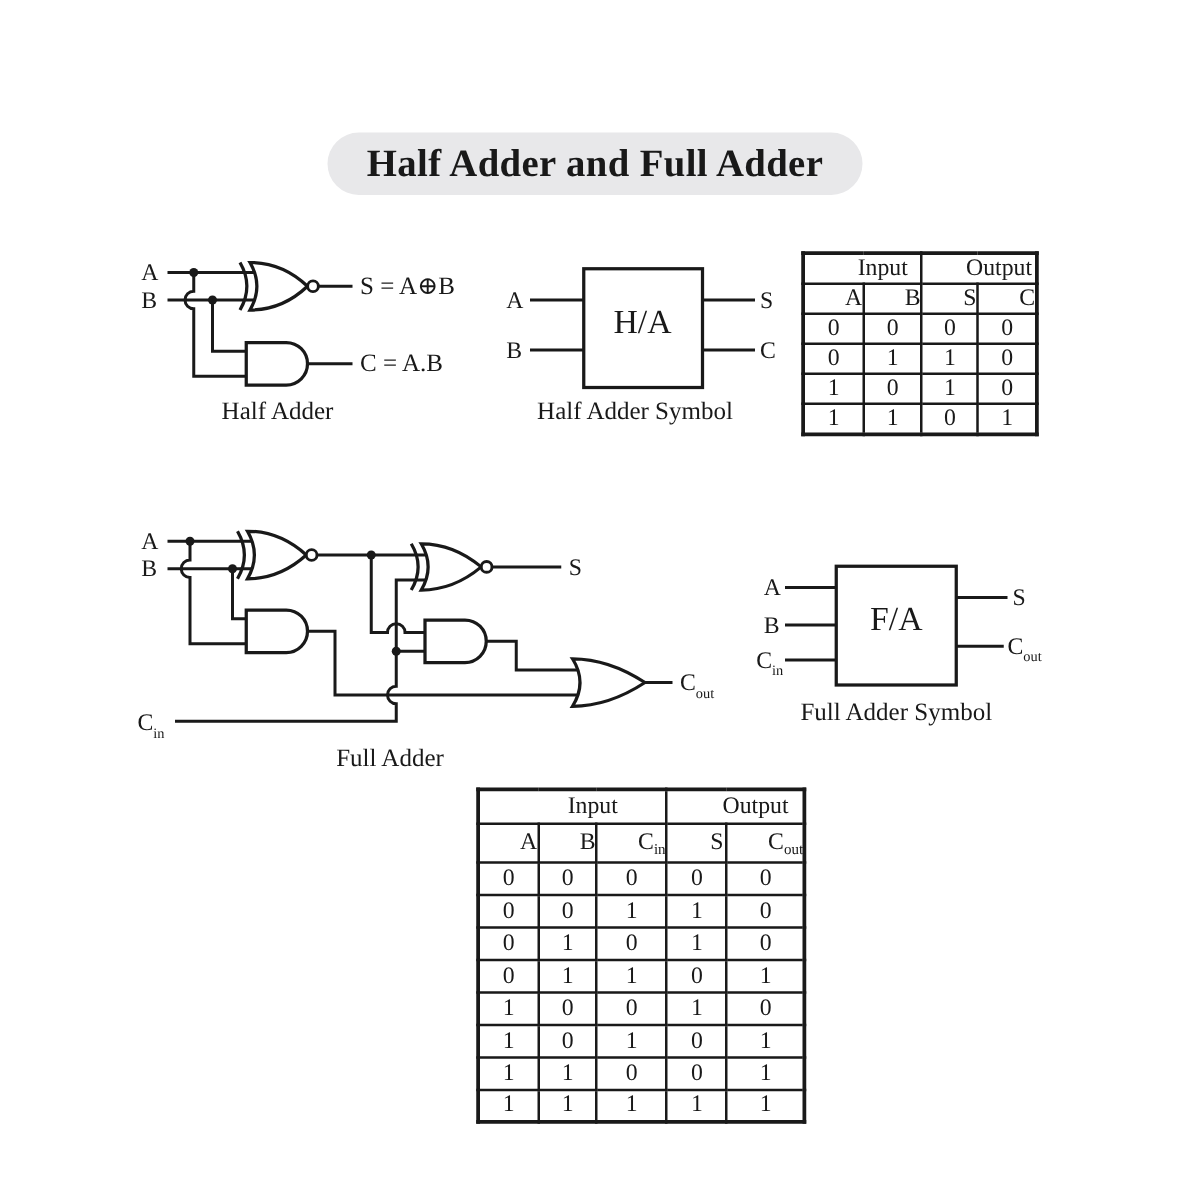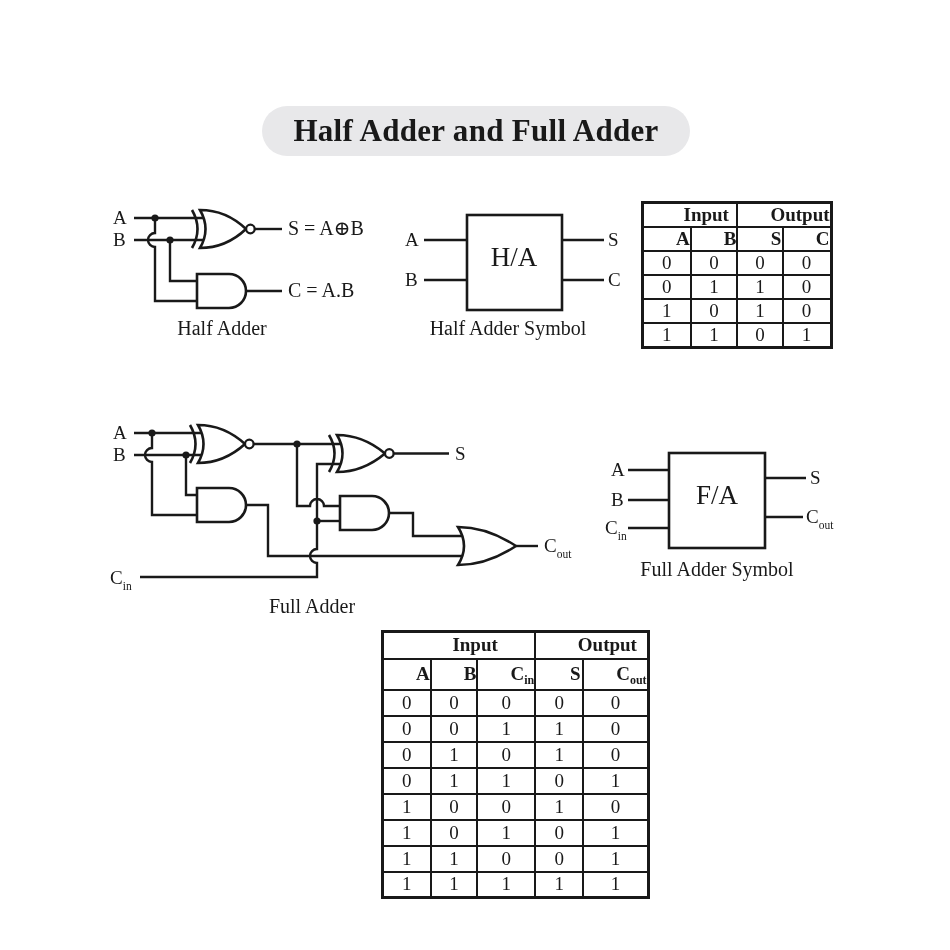--- a/index.html
+++ b/index.html
@@ -29,21 +29,21 @@
   .rear { fill:none; stroke:var(--ink); stroke-width:2.6px; }
   .dot  { fill:var(--ink); stroke:none; }
   .bubble { fill:#ffffff; stroke:var(--ink); stroke-width:2.3px; }
   .symbox { fill:#ffffff; stroke:var(--ink); stroke-width:2.6px; }
 
   .tt { position:absolute; }
   table { border-collapse:collapse; background:#ffffff; table-layout:fixed;
           border:3px solid var(--ink); }
   th, td { border:2px solid var(--ink); text-align:center; padding:0;
            font-family:"Liberation Serif","DejaVu Serif",serif; color:var(--ink); }
-  th { font-weight:bold; font-size:19px;padding-left:32px; }
+  th { font-weight:normal; font-size:19px;padding-left:32px; }
   td { font-size:19px; }
   sub { font-size:12px; line-height:0; vertical-align:-4px; }
   .ha-table tr { height:23px; }
   .fa-table thead tr:nth-child(1) { height:27px; }
   .fa-table thead tr:nth-child(2) { height:31px; }
   .fa-table tbody tr { height:26px; }
 </style>
 </head>
 <body>
 

